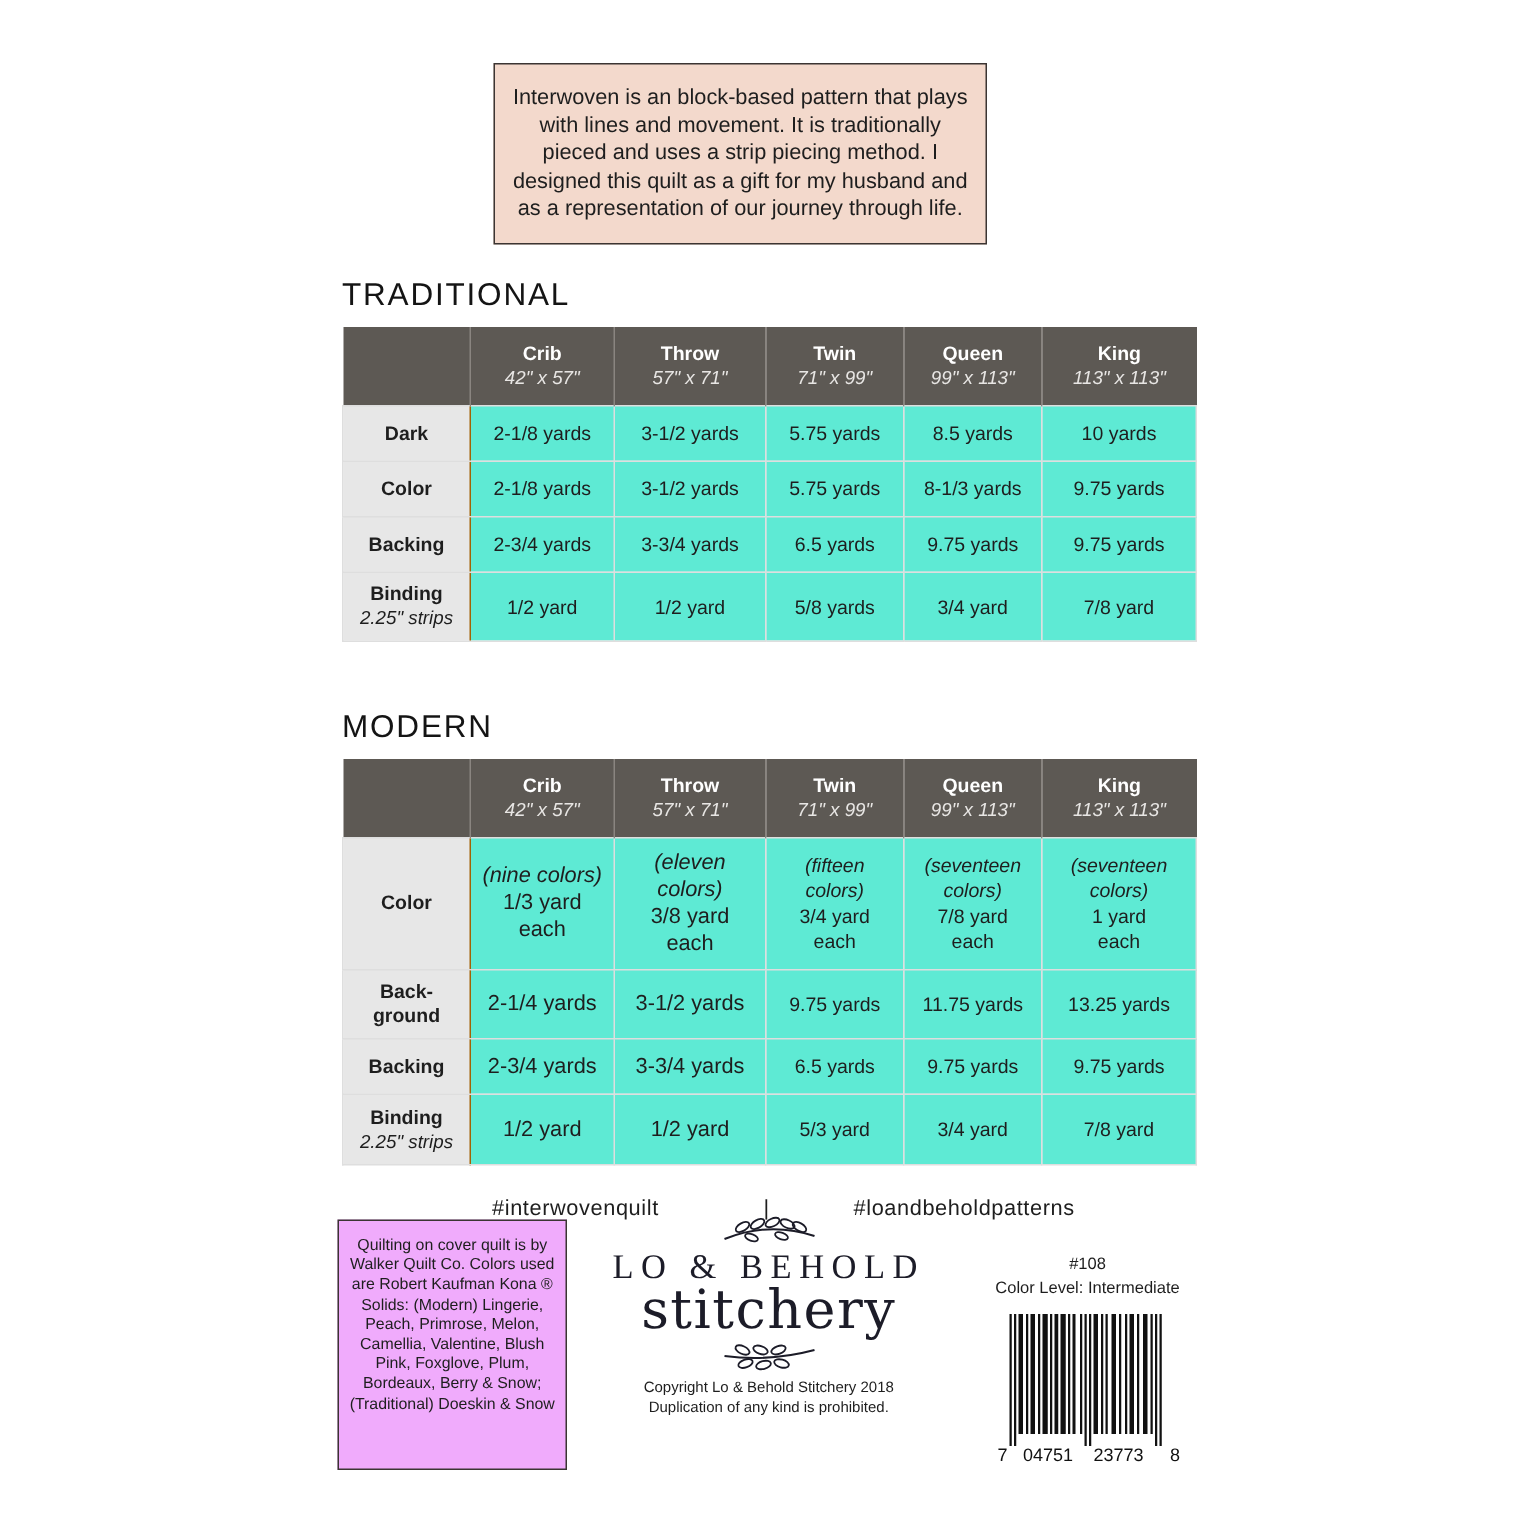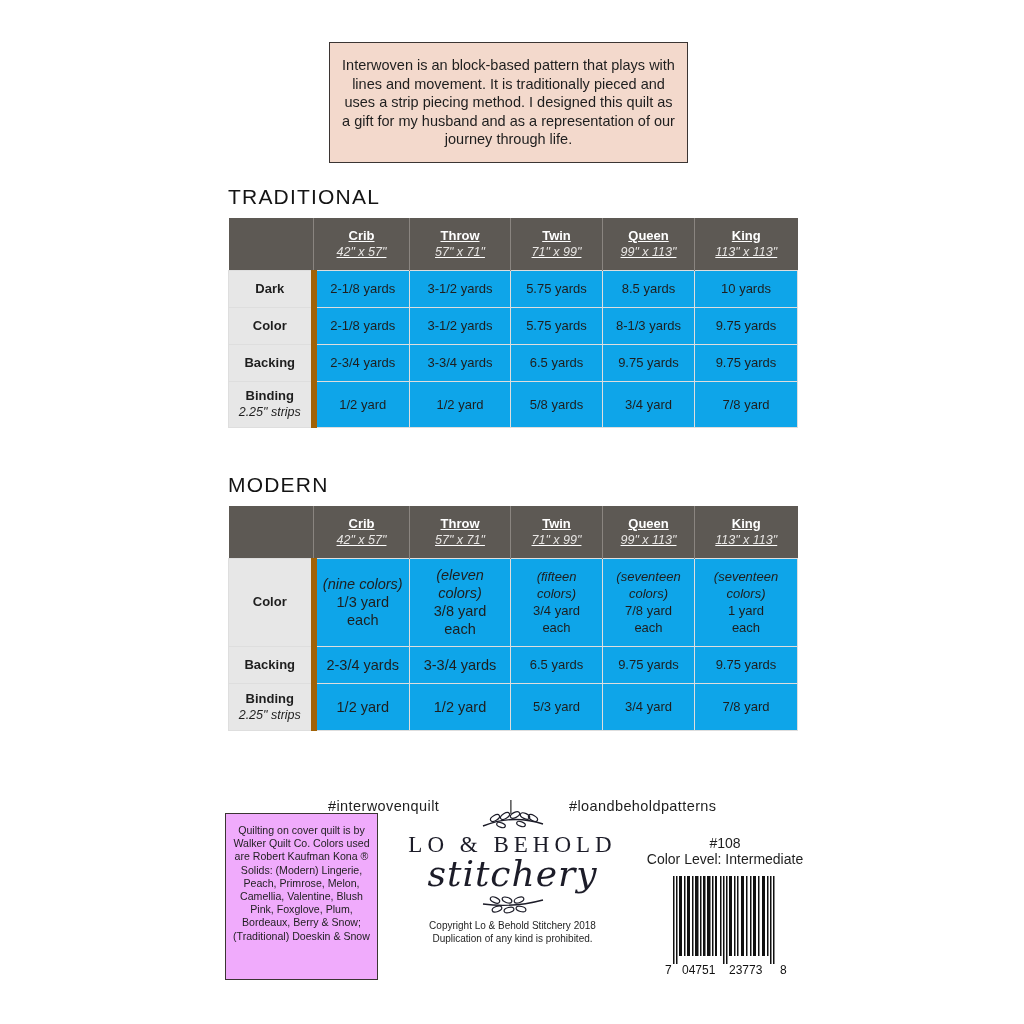--- a/index.html
+++ b/index.html
@@ -1,45 +1,45 @@
 <!DOCTYPE html>
 <html><head>
 <meta charset="utf-8">
 <style>
   html, body { margin: 0; padding: 0; }
   body {
     width: 1024px; height: 1024px; background: #ffffff; position: relative;
     font-family: "Liberation Sans", sans-serif; color: #1a1a1a; overflow: hidden;
   }
   .intro {
-    position: absolute; left: 329px; top: 42px; width: 359px; height: 121px;
+    position: absolute; left: 329px; top: 42px; width: 329px; height: 121px;
     background: #f3d9cc; border: 1.5px solid #3b3533; box-sizing: border-box;
     display: flex; align-items: center; justify-content: center; text-align: center;
     font-size: 14.5px; line-height: 18.6px; padding: 4px 10px; color: #1e1e1e;
   }
   .section-title {
     position: absolute; left: 228px; width: 569px; text-align: left;
     font-size: 21px; letter-spacing: 1.2px; color: #141414;
   }
   table.req {
     position: absolute; left: 228px; width: 569px; border-collapse: collapse;
     table-layout: fixed; font-size: 13px; color: #1e1e1e;
   }
   table.req th {
     background: #5d5954; color: #ffffff; font-weight: bold; font-size: 13px;
-    border-left: 1px solid #8a8580; padding: 0; line-height: 17px; vertical-align: middle; text-decoration: underline;
+    border-left: 1px solid #8a8580; padding: 0; line-height: 17px; vertical-align: middle;
   }
   table.req th:first-child { border-left: none; }
   table.req th .dim { display: block; font-style: italic; font-weight: normal; color: #e8e6e4; font-size: 12.5px; }
   table.req td {
     border: 1px solid #dedede; text-align: center; vertical-align: middle; padding: 0;
-    background: #0ea5e9;
+    background: #5eead4;
   }
   table.req td.rowhead {
-    background: #e7e7e7; font-weight: bold; border-right: 6px solid #a16207;
+    background: #e7e7e7; font-weight: bold; border-right: 1px solid #a16207;
     line-height: 16px;
   }
   table.req td.rowhead .sub { display: block; font-style: italic; font-weight: normal; font-size: 12.5px; }
   table.req td.big { font-size: 14.5px; line-height: 18px; }
   table.req td .it { font-style: italic; display: block; }
   table.req td .ln { display: block; }
   .hashtags {
     position: absolute; left: 228px; top: 781px; width: 569px; height: 20px;
     font-size: 14.5px; letter-spacing: 0.4px; color: #1e1e1e;
   }
@@ -50,27 +50,27 @@
     font-size: 10.6px; line-height: 13.2px; text-align: center; padding: 10px 4px 0 4px;
     color: #1e1e1e;
   }
   .logo { position: absolute; left: 390px; top: 810px; width: 245px; text-align: center; }
   .logo .leaf { display: block; margin: 0 auto; }
   .logo .brand {
     font-family: "Liberation Serif", serif; font-size: 23px; letter-spacing: 5px;
     color: #1c1c28; margin-top: 2px;
   }
   .logo .script {
-    font-family: "DejaVu Serif", serif; font-style: italic; font-size: 36px;
+    font-family: "DejaVu Serif", serif; font-size: 36px;
     color: #1c1c28; margin-top: -4px; letter-spacing: 1px; line-height: 40px;
   }
   .logo .copy { font-size: 10px; line-height: 12.5px; color: #1e1e1e; margin-top: 6px; }
   .sku {
     position: absolute; left: 640px; top: 836px; width: 170px; text-align: center;
-    font-size: 14px; line-height: 15.5px; color: #1e1e1e;
+    font-size: 11px; line-height: 15.5px; color: #1e1e1e;
   }
   .barcode { position: absolute; left: 665px; top: 876px; width: 125px; height: 100px; }
 </style>
 </head>
 <body>
 
 <div class="intro">
   <span>Interwoven is an block-based pattern that plays with lines and movement. It is traditionally pieced and uses a strip piecing method. I designed this quilt as a gift for my husband and as a representation of our journey through life.</span>
 </div>
 
@@ -167,20 +167,28 @@
     <td style="padding:0 8px;line-height:17px;">
           <span class="it">(seventeen colors)</span>
           <span class="ln">7/8 yard</span>
           <span class="ln">each</span>
         </td>
     <td style="padding:0 14px;line-height:17px;">
           <span class="it">(seventeen colors)</span>
           <span class="ln">1 yard</span>
           <span class="ln">each</span>
         </td>
+  </tr>
+  <tr style="height:46px;">
+    <td class="rowhead" style="padding:0 18px;">Back-ground</td>
+    <td class="big">2-1/4 yards</td>
+    <td class="big">3-1/2 yards</td>
+    <td>9.75 yards</td>
+    <td>11.75 yards</td>
+    <td>13.25 yards</td>
   </tr>
   <tr style="height:37px;">
     <td class="rowhead">Backing</td>
     <td class="big">2-3/4 yards</td>
     <td class="big">3-3/4 yards</td>
     <td>6.5 yards</td>
     <td>9.75 yards</td>
     <td>9.75 yards</td>
   </tr>
   <tr style="height:47px;">

